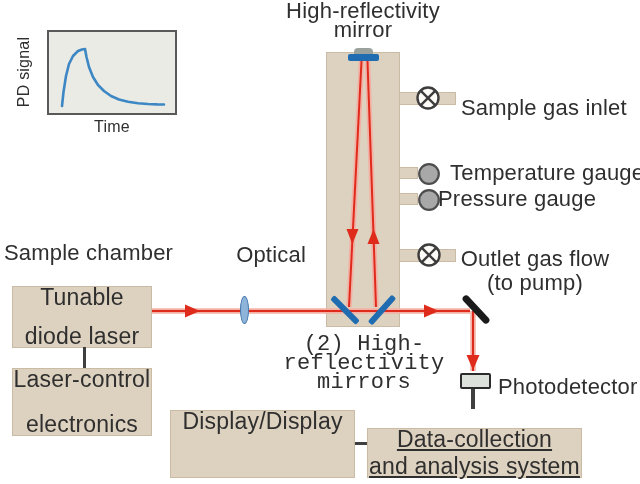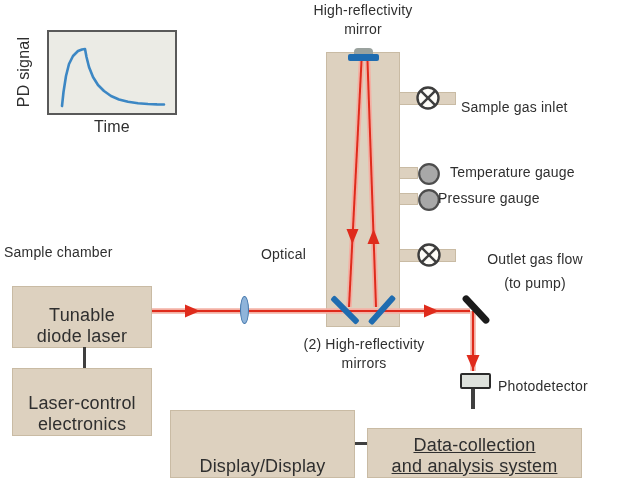--- a/index.html
+++ b/index.html
@@ -9,23 +9,23 @@
     --plot-fill:#ebebe5; --plot-border:#595959; --gauge-fill:#a8a8a8;
     --icon-stroke:#3d3d3d; --text:#2f2f2f; --connector:#3f3f3f;
     --steering-black:#1b1b1b; --cap-gray:#9aa29e; --detector-fill:#dde1dc;
   }
   html,body{margin:0;padding:0;background:#fff;}
   #canvas{position:relative;width:640px;height:484px;background:var(--background);
     font-family:"Liberation Sans","DejaVu Sans",sans-serif;color:var(--text);
     overflow:hidden;letter-spacing:0.2px;}
   .abs{position:absolute;}
   .tanbox{background:var(--box-fill);border:1px solid var(--box-border);box-sizing:border-box;}
-  .boxlabel{display:flex;flex-direction:column;align-items:center;justify-content:flex-end;
-    width:100%;height:100%;font-size:18px;line-height:21px;text-align:center;}
-  .lbl{font-size:14px;line-height:19px;white-space:nowrap;}
+  .boxlabel{display:flex;flex-direction:column;align-items:center;justify-content:space-between;
+    width:100%;height:100%;font-size:23px;line-height:21px;text-align:center;}
+  .lbl{font-size:22px;line-height:19px;white-space:nowrap;}
   .lbl-center{text-align:center;white-space:normal;}
   .pipe{background:var(--box-fill);border:1px solid var(--box-border);box-sizing:border-box;}
   .connector{background:var(--connector);}
   svg{display:block;}
   .beam-under{stroke:var(--beam-pink);stroke-width:5.5;fill:none;}
   .beam-core{stroke:var(--beam-red);stroke-width:2;fill:none;}
   .beam-arrow{fill:var(--beam-red);stroke:none;}
   .blue-mirror{background:var(--mirror-blue);border-radius:2px;}
   .z1{z-index:1}.z2{z-index:2}.z3{z-index:3}.z4{z-index:4}
 </style>
@@ -121,21 +121,21 @@
   </div>
 
   <div class="abs z4 lbl lbl-center" style="left:283px;top:1px;width:160px;">
     <div>High-reflectivity</div>
     <div>mirror</div>
   </div>
   <div class="abs z4 lbl" style="left:4px;top:243px;">Sample chamber</div>
   <div class="abs z4 lbl lbl-center" style="left:186px;top:245px;width:120px;text-align:right;">
     <div>Optical</div>
   </div>
-  <div class="abs z4 lbl lbl-center" style="left:272px;top:335px;width:184px;">
+  <div class="abs z4 lbl lbl-center" style="left:272px;top:335px;width:184px;font-family:Liberation Mono, monospace;">
     <div>(2) High-reflectivity</div>
     <div>mirrors</div>
   </div>
   <div class="abs z4 lbl" style="left:461px;top:98px;">Sample gas inlet</div>
   <div class="abs z4 lbl" style="left:450px;top:163px;">Temperature gauge</div>
   <div class="abs z4 lbl" style="left:438px;top:189px;">Pressure gauge</div>
   <div class="abs z4 lbl lbl-center" style="left:459px;top:247px;width:152px;line-height:24px;">
     <div>Outlet gas flow</div>
     <div>(to pump)</div>
   </div>

